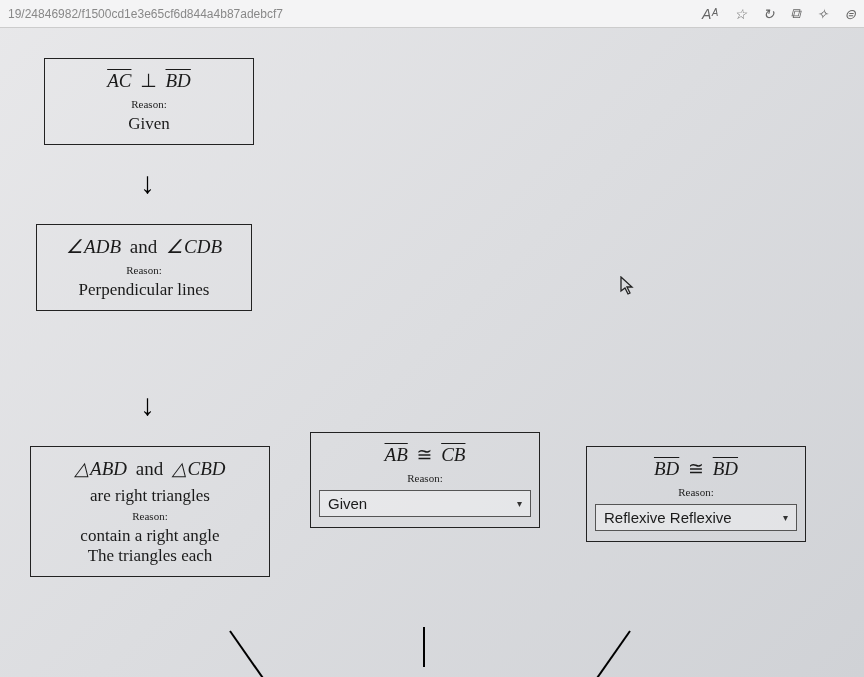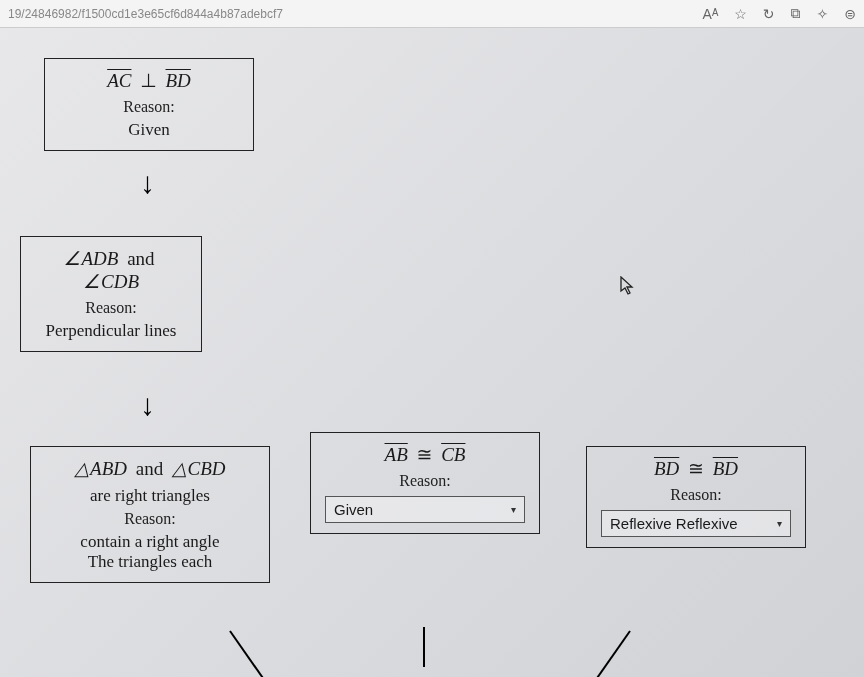--- a/index.html
+++ b/index.html
@@ -16,38 +16,38 @@
       background: #f4f4f5;
       border-bottom: 1px solid #ccc;
       display: flex;
       align-items: center;
       padding: 0 8px;
       font-family: -apple-system, Segoe UI, Arial, sans-serif;
       font-size: 12px;
       color: #888;
     }
     .url-text { flex: 1; white-space: nowrap; overflow: hidden; }
-    .toolbar-icons { display: flex; gap: 16px; align-items: flex-end; color: #666; font-size: 14px; }
+    .toolbar-icons { display: flex; gap: 16px; align-items: flex-end; color: #666; font-size: 14px; font-style: italic; }
     .toolbar-icons span { cursor: pointer; }
     .canvas {
       position: relative;
       width: 100%;
       height: calc(100% - 28px);
     }
     .box {
       position: absolute;
       background: rgba(255,255,255,0.0);
       border: 1.5px solid #222;
       text-align: center;
-      padding: 10px 14px;
+      padding: 10px 8px;
       font-size: 17px;
       color: #1a1a1a;
     }
     .statement { font-size: 19px; margin-bottom: 6px; font-family: Georgia, 'Times New Roman', serif; }
-    .reason-label { font-size: 16px; margin: 4px 0 4px 0; color: #222; }
+    .reason-label { font-size: 11px; margin: 4px 0 4px 0; color: #222; }
     .reason-text { font-size: 17px; }
     .overline { text-decoration: overline; font-style: italic; }
     .mathit { font-style: italic; }
     .tri::before { content: "△"; margin-right: 1px; }
     .ang::before { content: "∠"; margin-right: 1px; }
     .perp { margin: 0 4px; }
     .cong { margin: 0 4px; }
     .arrow {
       position: absolute;
       font-size: 30px;
@@ -102,21 +102,21 @@
       <span class="overline">AC</span>
       <span class="perp">⊥</span>
       <span class="overline">BD</span>
     </div>
     <div class="reason-label">Reason:</div>
     <div class="reason-text">Given</div>
   </div>
 
   <div class="arrow" style="left:140px; top:140px;">↓</div>
 
-  <div class="box" style="left:20px; top:196px; width:182px;margin-top:12px;">
+  <div class="box" style="left:36px; top:196px; width:216px;">
     <div class="statement">
       <span class="mathit"><span class="ang"></span><span>ADB</span></span>
       <span style="font-style:normal; margin:0 4px;">and</span>
       <span class="mathit"><span class="ang"></span><span>CDB</span></span>
     </div>
     <div class="reason-label">Reason:</div>
     <div class="reason-text">Perpendicular lines</div>
   </div>
 
   <div class="arrow" style="left:140px; top:362px;">↓</div>

